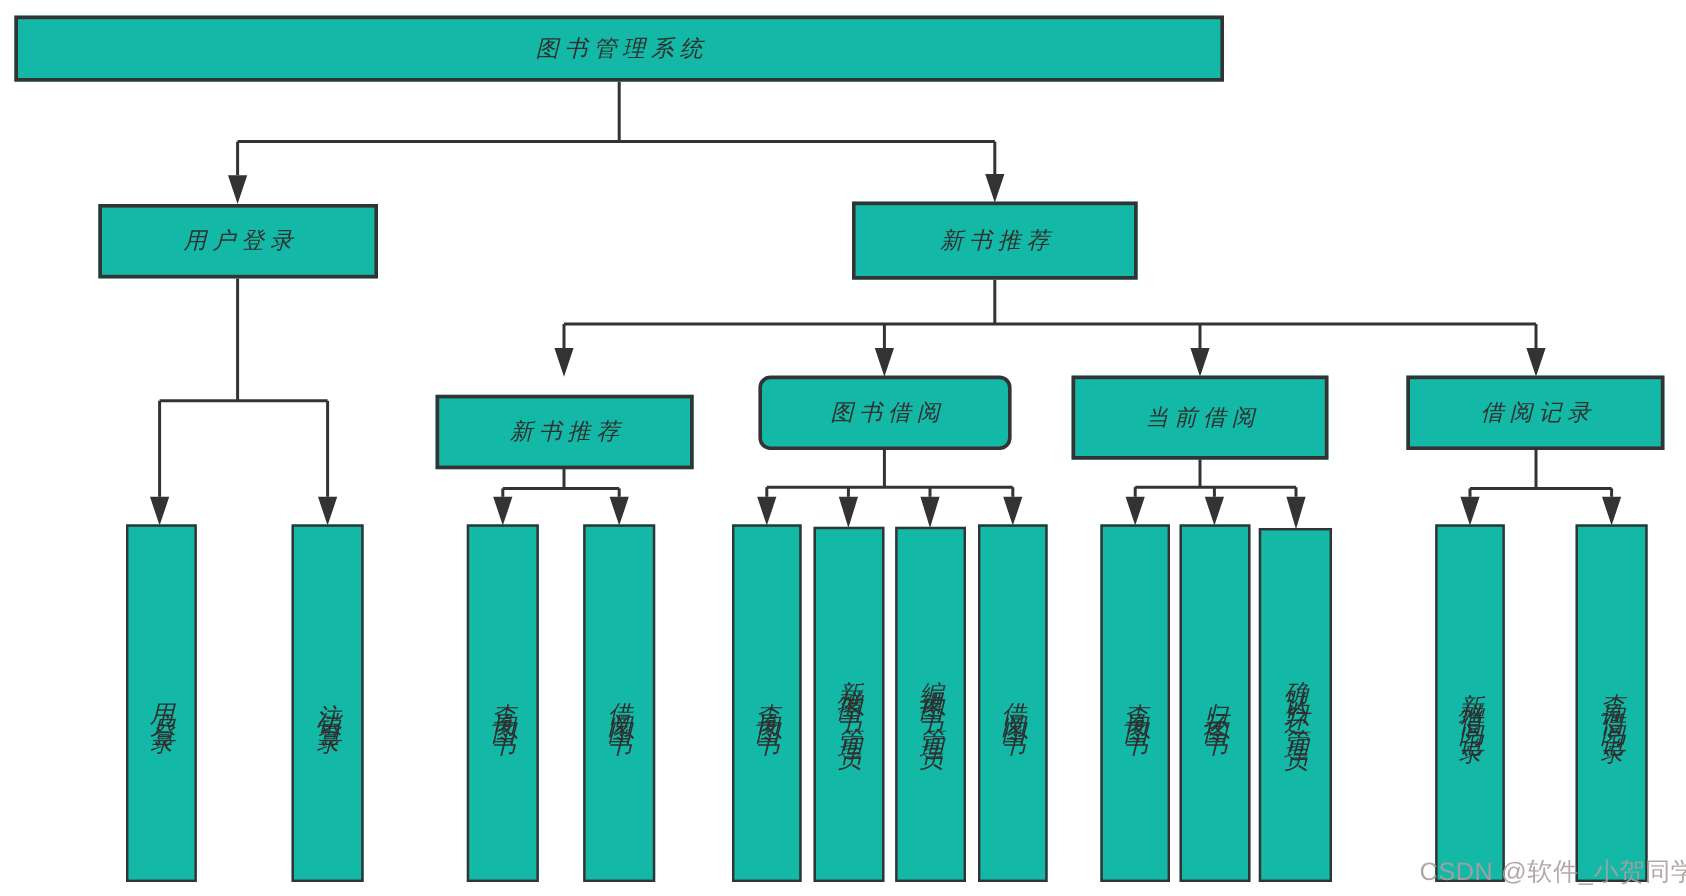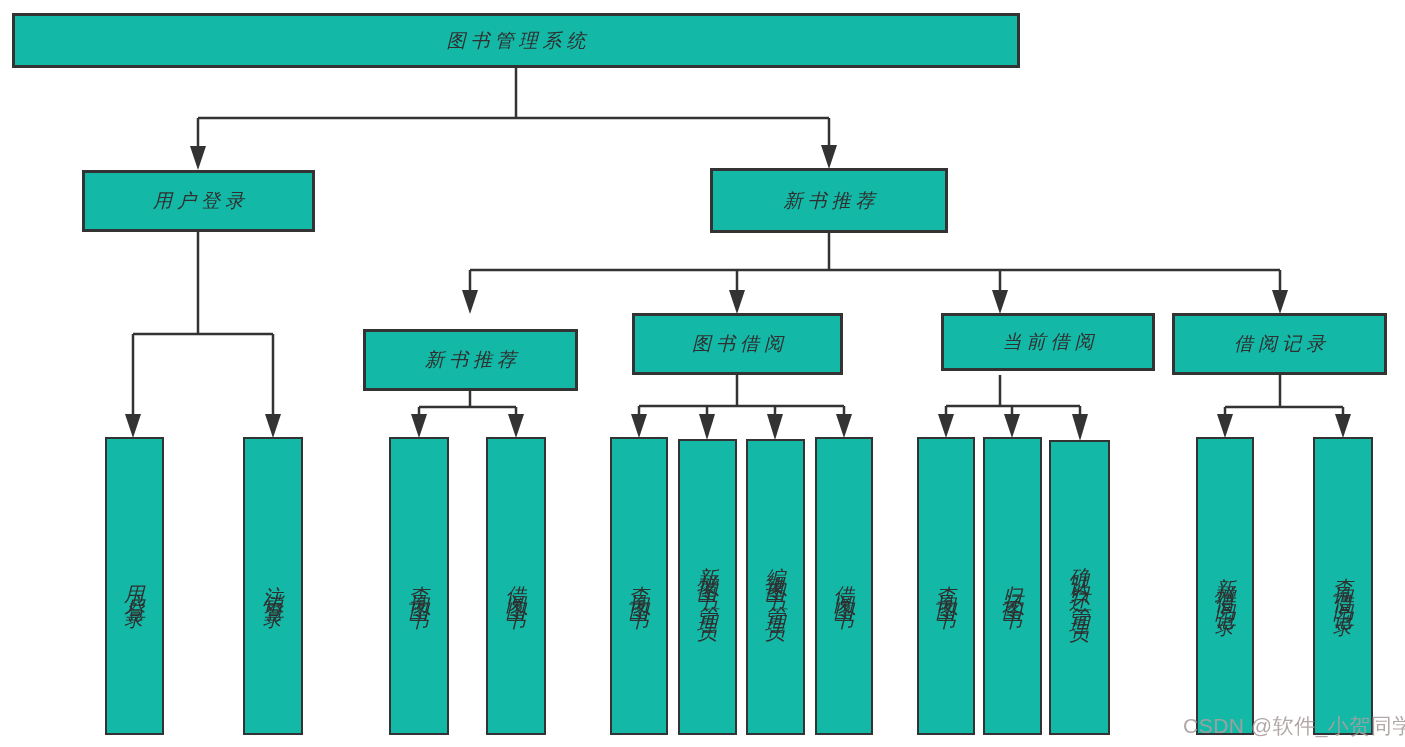--- a/index.html
+++ b/index.html
@@ -114,24 +114,24 @@
   <div class="node hnode" style="left:82px;top:170px;width:233px;height:62px;">
     <span>用户登录</span>
   </div>
   <div class="node hnode" style="left:710px;top:168px;width:238px;height:65px;">
     <span>新书推荐</span>
   </div>
 
   <div class="node hnode" style="left:363px;top:313px;width:215px;height:62px;margin-top:16px;">
     <span>新书推荐</span>
   </div>
-  <div class="node hnode" style="left:632px;top:313px;width:211px;height:62px;">
+  <div class="node hnode" style="left:632px;top:313px;width:211px;height:62px;border-radius:10px;">
     <span>图书借阅</span>
   </div>
-  <div class="node hnode" style="left:893px;top:313px;width:214px;height:58px;margin-left:48px;">
+  <div class="node hnode" style="left:893px;top:313px;width:214px;height:70px;">
     <span>当前借阅</span>
   </div>
   <div class="node hnode" style="left:1172px;top:313px;width:215px;height:62px;">
     <span>借阅记录</span>
   </div>
 
   <div class="node leaf" style="left:105px;top:437px;width:59px;height:298px;">
     <span>用户登录</span>
   </div>
   <div class="node leaf" style="left:243px;top:437px;width:60px;height:298px;">

